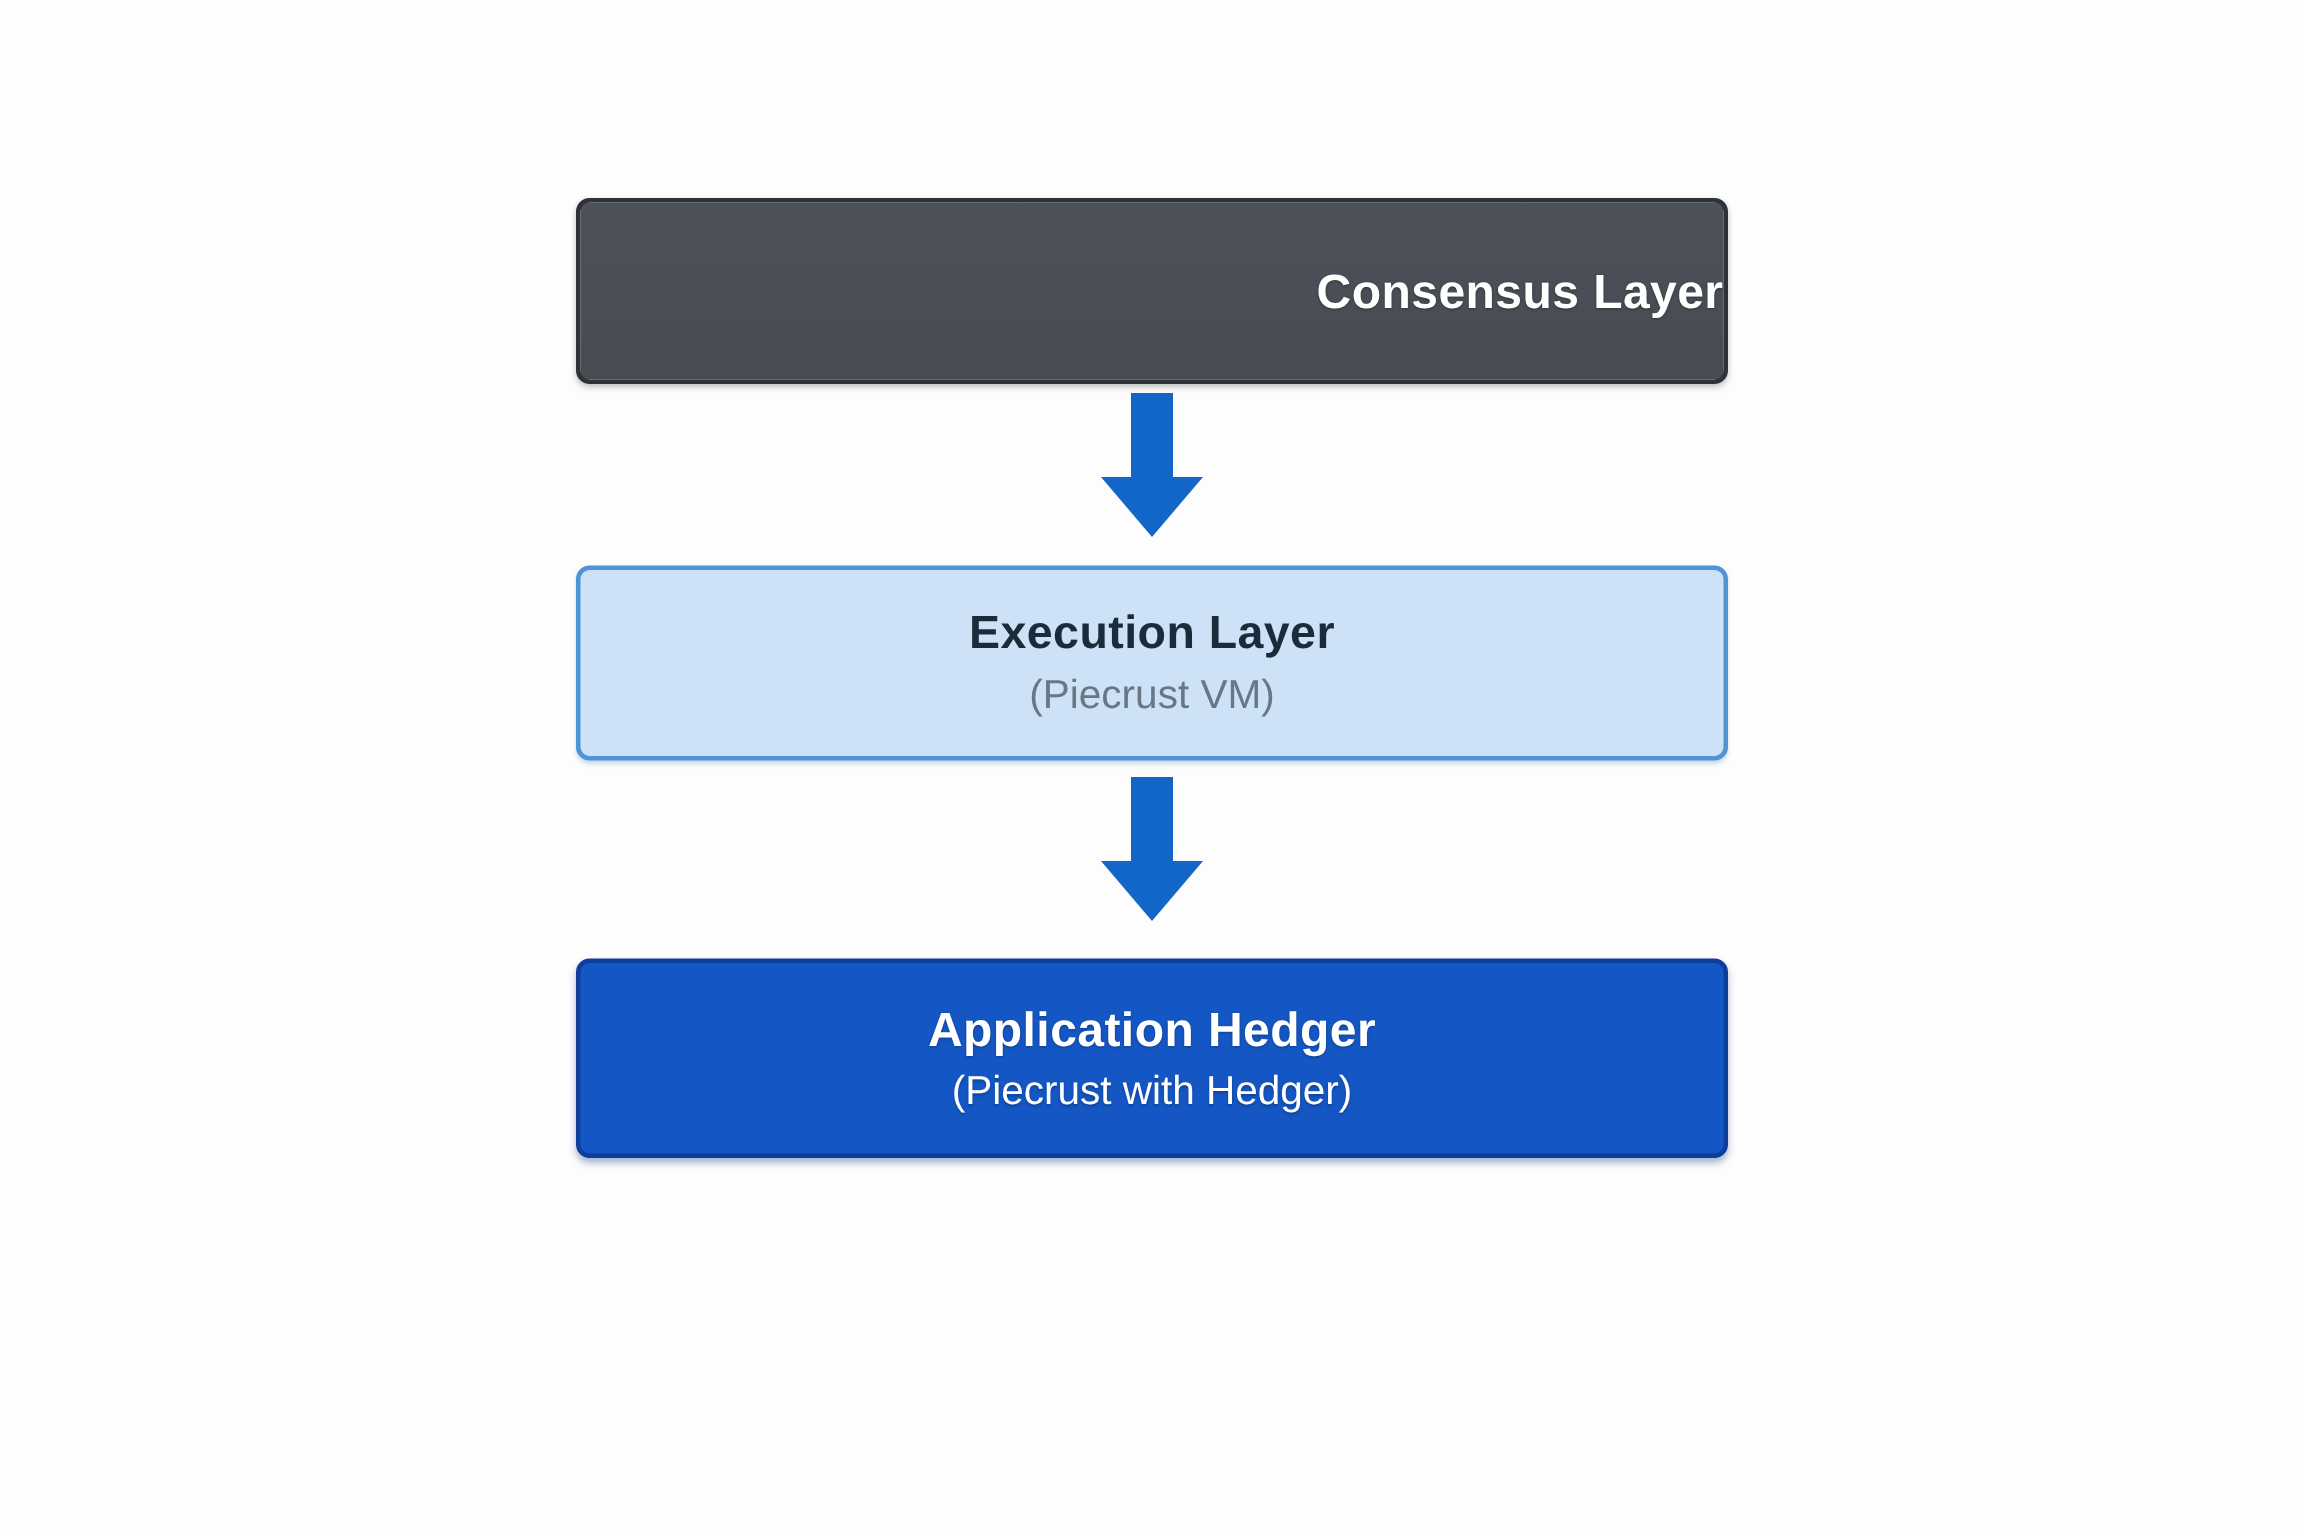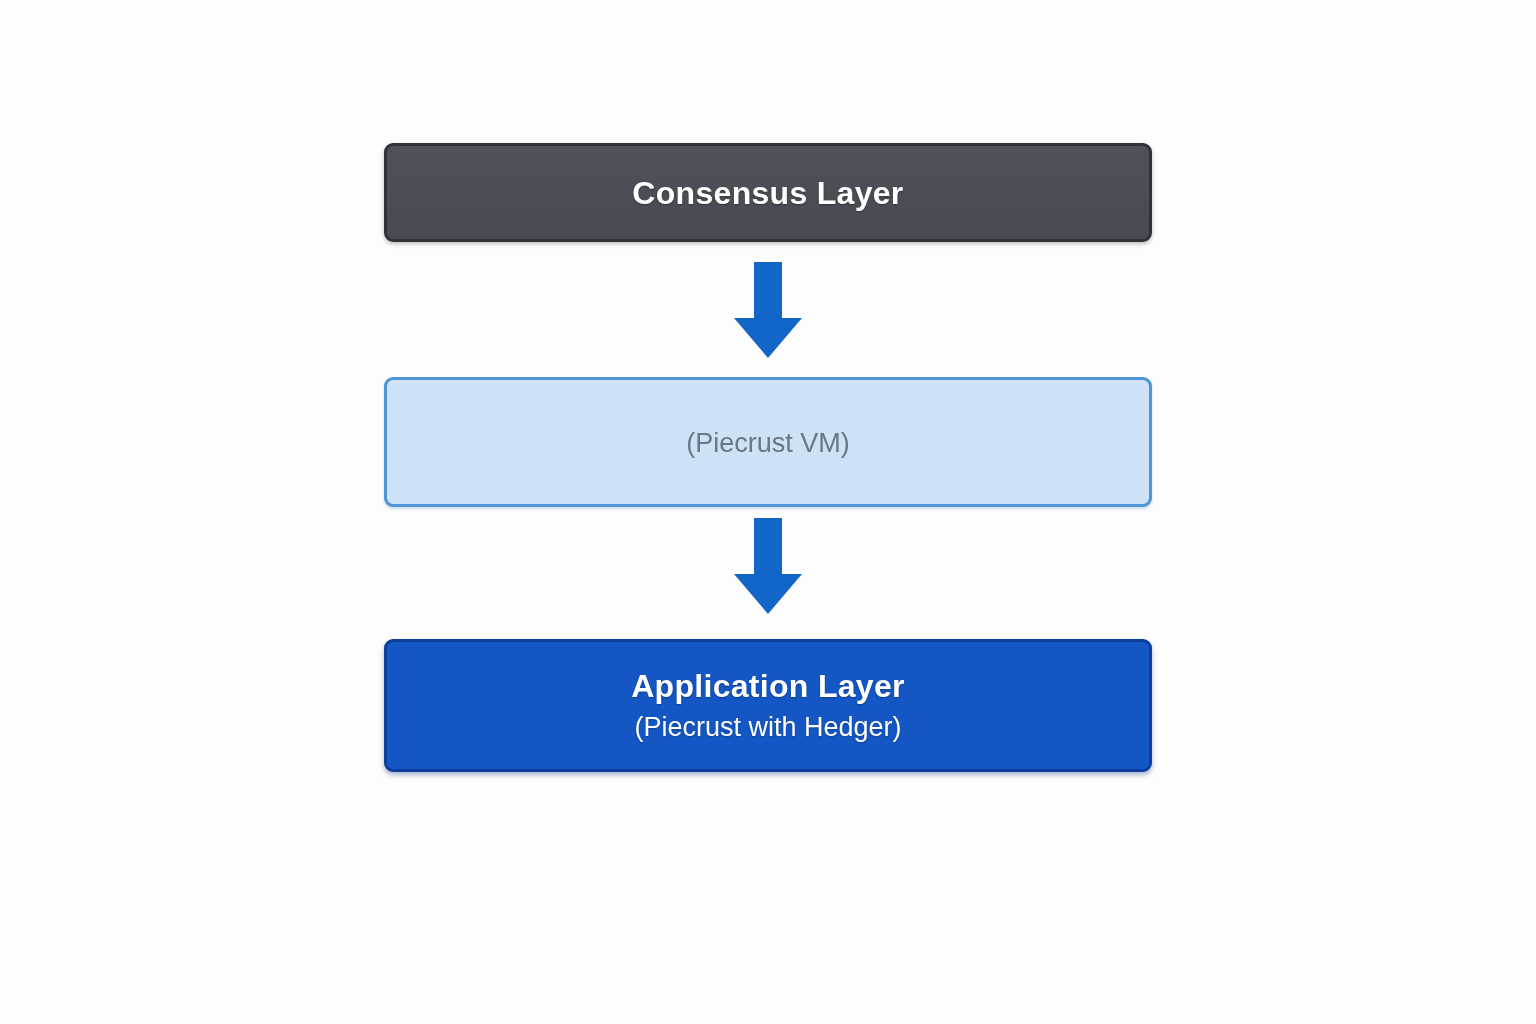--- a/index.html
+++ b/index.html
@@ -46,25 +46,26 @@
     letter-spacing: 0.3px;
     line-height: 1.25;
   }
   .box-subtitle {
     font-size: 27px;
     font-weight: 400;
     line-height: 1.3;
     margin-top: 4px;
   }
   .consensus-box {
-    top: 143px;
-    height: 99px;
+    top: 132px;
+    height: 124px;
     background: linear-gradient(180deg, #4d525a 0%, #474c53 100%);
     border: 3px solid var(--consensus-border);
     box-shadow: 0 2px 4px rgba(0,0,0,0.25);
+    align-items: flex-end;
   }
   .consensus-box .box-title {
     color: var(--consensus-text);
     text-shadow: 0 1px 2px rgba(0,0,0,0.35);
   }
   .execution-box {
     top: 377px;
     height: 130px;
     background: var(--execution-bg);
     border: 3px solid var(--execution-border);
@@ -109,25 +110,26 @@
 
   <div class="layer-box consensus-box">
     <div class="box-title">Consensus Layer</div>
   </div>
 
   <svg class="down-arrow arrow-1" viewBox="0 0 68 96" aria-hidden="true">
     <path d="M20 0 H48 V56 H68 L34 96 L0 56 H20 Z" fill="currentColor"></path>
   </svg>
 
   <div class="layer-box execution-box">
+    <div class="box-title">Execution Layer</div>
     <div class="box-subtitle">(Piecrust VM)</div>
   </div>
 
   <svg class="down-arrow arrow-2" viewBox="0 0 68 96" aria-hidden="true">
     <path d="M20 0 H48 V56 H68 L34 96 L0 56 H20 Z" fill="currentColor"></path>
   </svg>
 
   <div class="layer-box application-box">
-    <div class="box-title">Application Layer</div>
+    <div class="box-title">Application Hedger</div>
     <div class="box-subtitle">(Piecrust with Hedger)</div>
   </div>
 
 </div>
 
 </body></html>

